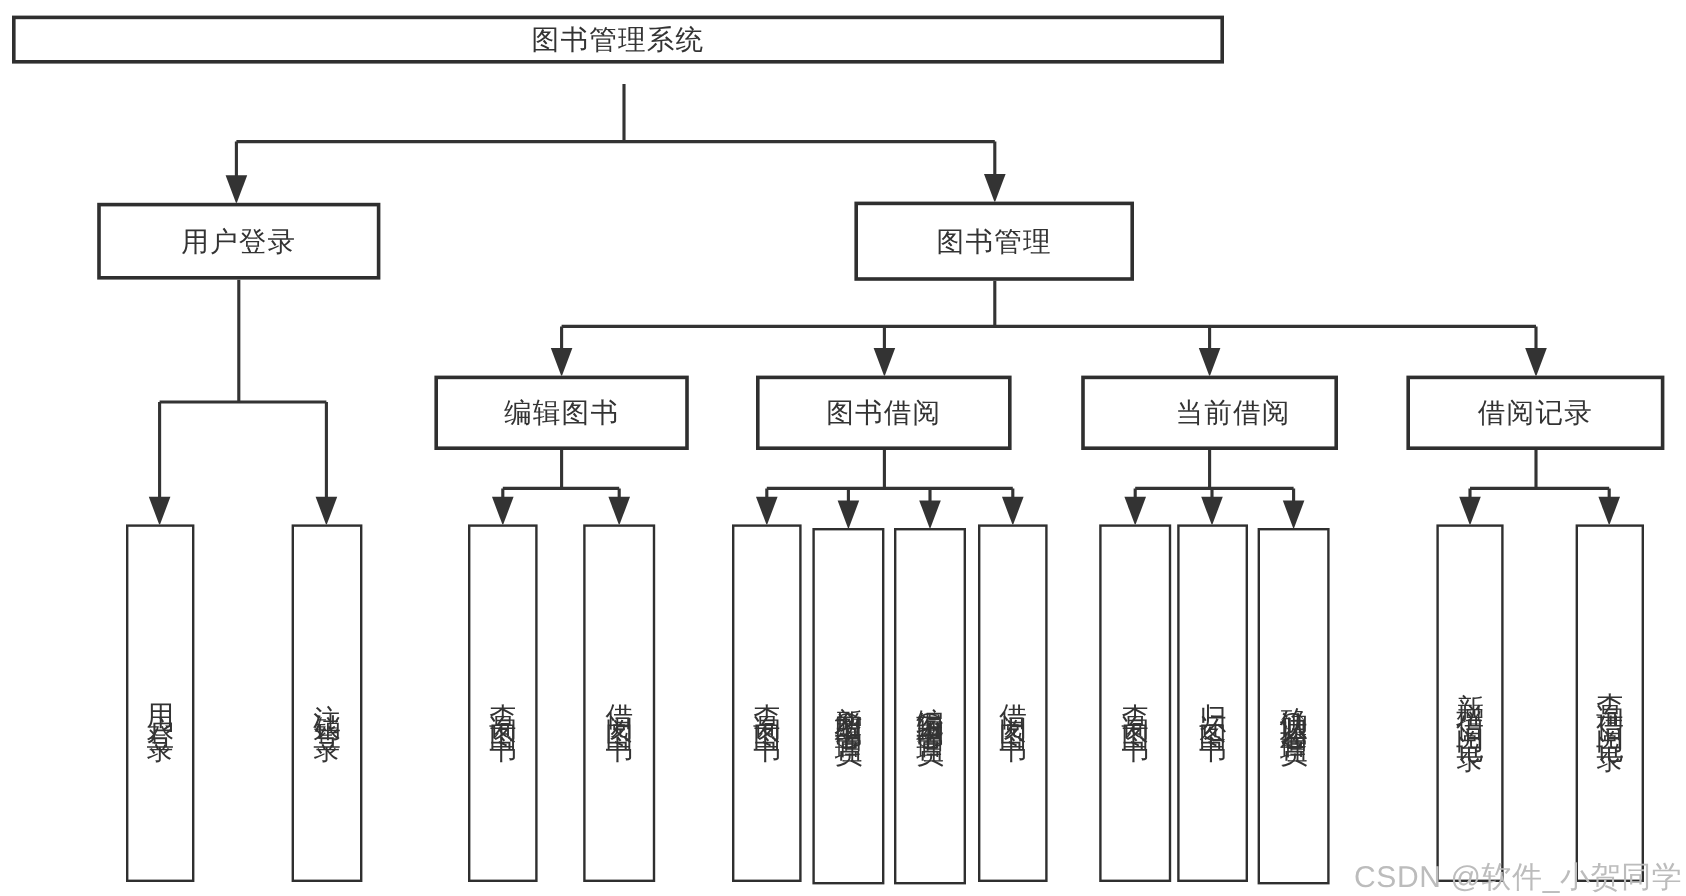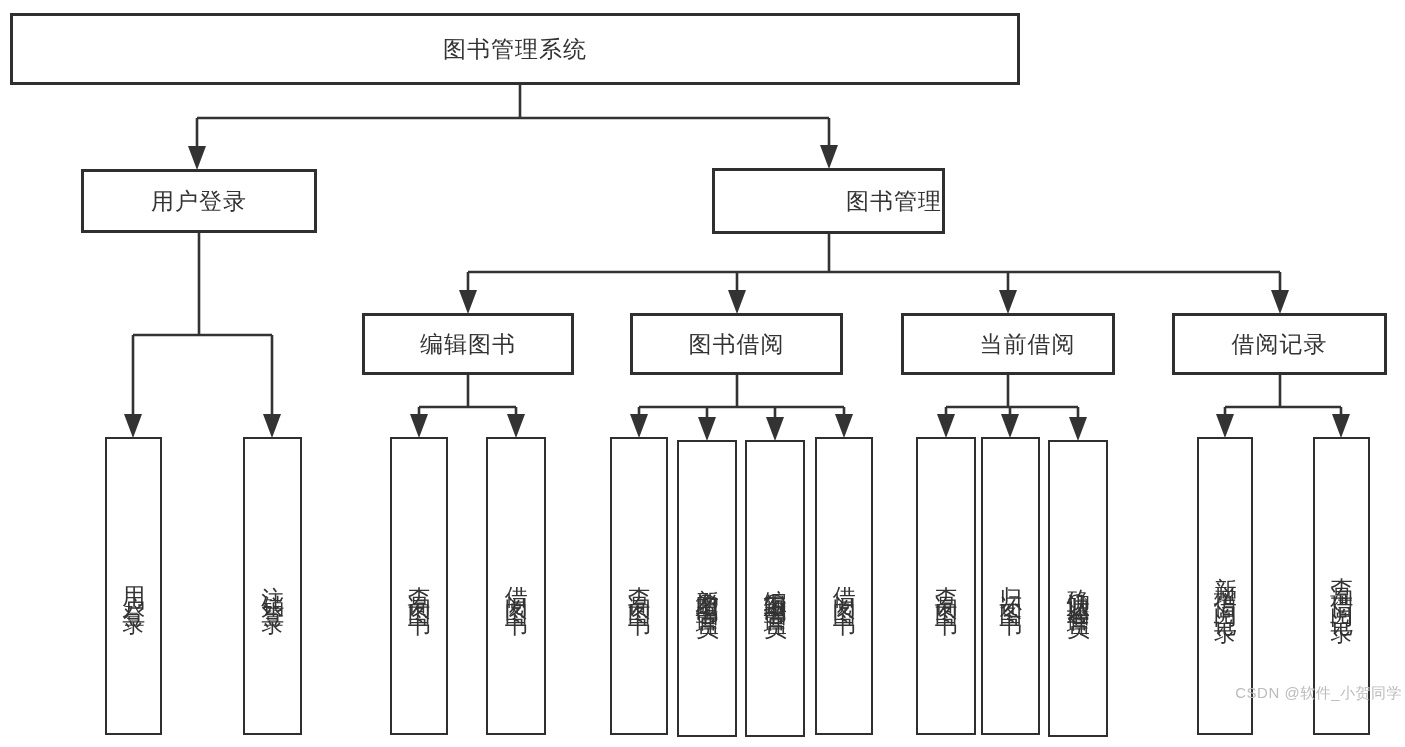--- a/index.html
+++ b/index.html
@@ -51,23 +51,23 @@
     font-size: 23px;
     line-height: 1.1;
     letter-spacing: 9px;
     color: var(--text);
   }
   .vtext.long {
     letter-spacing: 4px;
   }
   .watermark {
     position: absolute;
-    top: 684px;
+    top: 714px;
     right: 3px;
-    font-size: 15px;
+    font-size: 25px;
     letter-spacing: 0.5px;
     color: var(--watermark);
     z-index: 5;
     white-space: nowrap;
   }
 </style>
 </head>
 <body>
 
 <div class="canvas">
@@ -105,28 +105,28 @@
       <polygon points="766,417 784,417 775,441"></polygon>
       <polygon points="835,414 853,414 844,438"></polygon>
       <polygon points="937,414 955,414 946,438"></polygon>
       <polygon points="1001,414 1019,414 1010,438"></polygon>
       <polygon points="1069,417 1087,417 1078,441"></polygon>
       <polygon points="1216,414 1234,414 1225,438"></polygon>
       <polygon points="1332,414 1350,414 1341,438"></polygon>
     </g>
   </svg>
 
-  <div class="box h" style="left:10px; top:13px; width:1010px; height:72px;">
+  <div class="box h" style="left:10px; top:13px; width:1010px; height:40px;">
     <span>图书管理系统</span>
   </div>
 
   <div class="box h" style="left:81px; top:169px; width:236px; height:64px;">
     <span>用户登录</span>
   </div>
-  <div class="box h" style="left:712px; top:168px; width:233px; height:66px;justify-content:flex-end;">
+  <div class="box h" style="left:712px; top:168px; width:233px; height:66px;">
     <span>图书管理</span>
   </div>
 
   <div class="box h" style="left:362px; top:313px; width:212px; height:62px;">
     <span>编辑图书</span>
   </div>
   <div class="box h" style="left:630px; top:313px; width:213px; height:62px;justify-content:center;">
     <span>图书借阅</span>
   </div>
   <div class="box h" style="left:901px; top:313px; width:214px; height:62px;padding-left:39px;">

